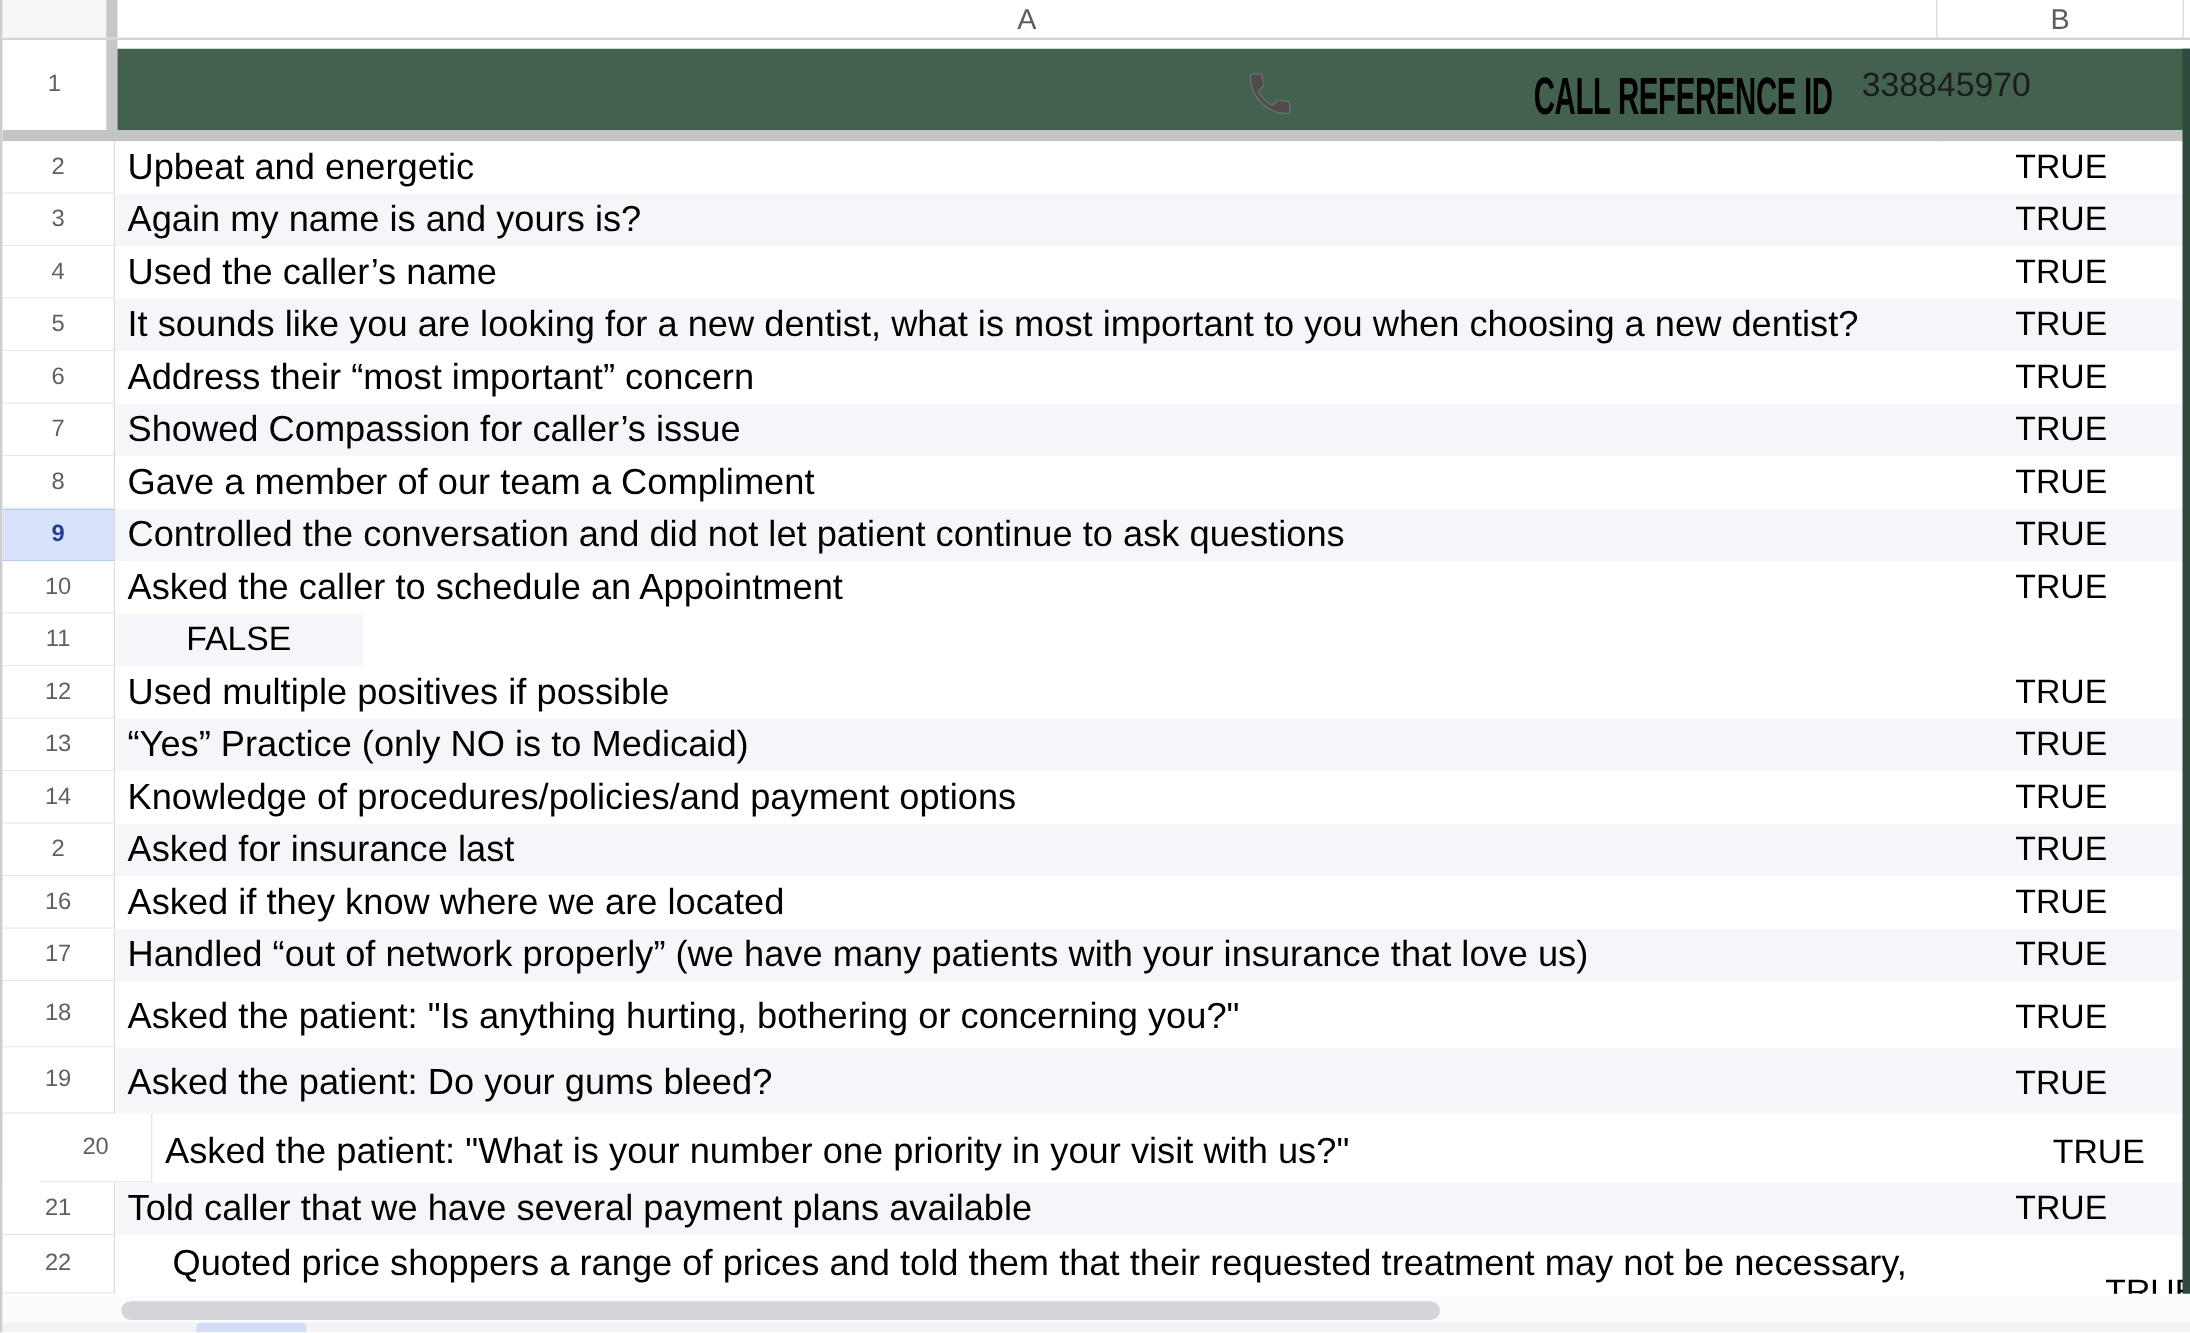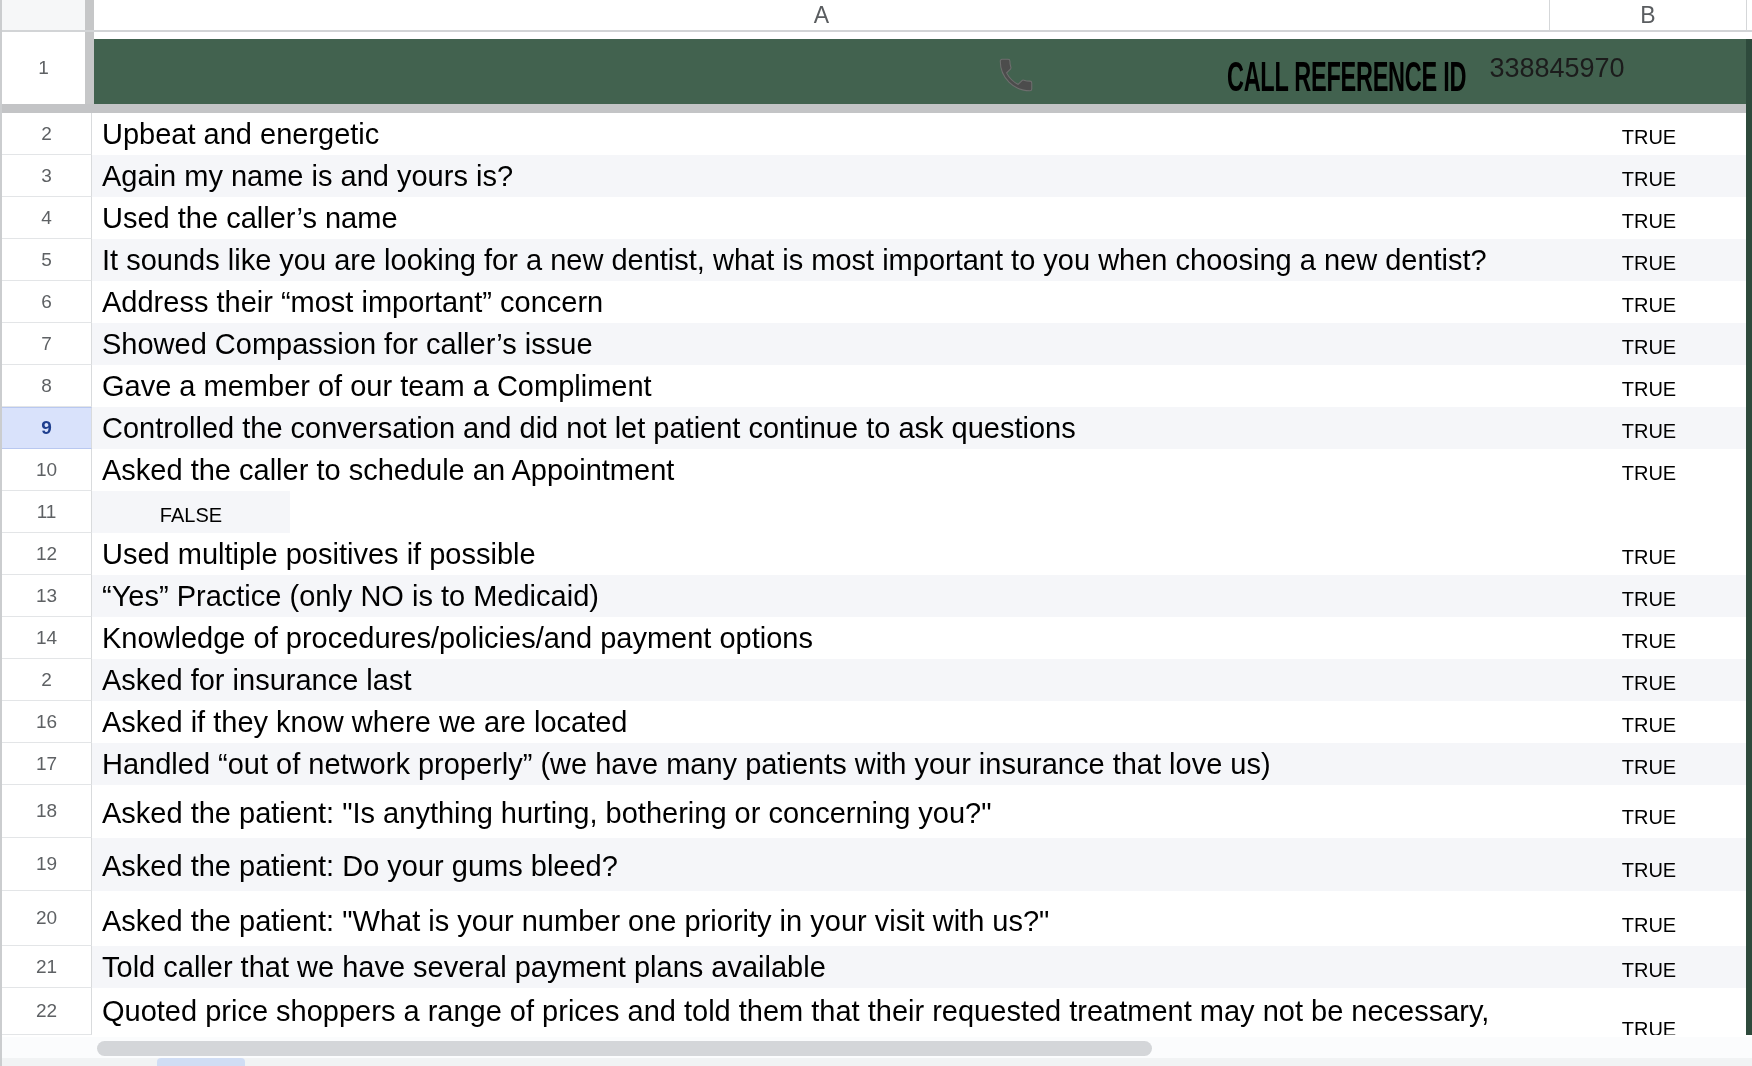--- a/index.html
+++ b/index.html
@@ -33,31 +33,31 @@
               letter-spacing:-0.5px;transform:scaleX(0.56);transform-origin:right bottom;
               white-space:nowrap;line-height:1;}
   .r1-ref{position:absolute;left:1456px;width:198px;top:0;bottom:0;display:flex;
           align-items:center;justify-content:center;font-size:27px;color:#1c1c1c;}
   
   .thick-divider{height:9px;background:var(--divider);}
   
   .grid-body{position:relative;}
   .row{display:flex;height:42px;overflow:hidden;}
   .row.tall{height:53px;}
-  .row.taller{height:55px;}
-  .row.clipped{height:47px;}
+  .row.taller{height:55px;padding-left:30px;}
+  .row.clipped{height:47px;gap:36px;}
   .gutter{width:90px;flex:none;display:flex;align-items:center;justify-content:center;
           font-size:19px;color:var(--gutter-text);background:#fff;
           border-right:1px solid var(--grid-line);border-bottom:1px solid #e3e5e7;}
   .row.hl .gutter{background:var(--hl-bg);color:var(--hl-text);font-weight:700;
                   border-bottom:1px solid #b9c8f0;border-top:1px solid #b9c8f0;}
   .cell-a{width:1458px;flex:none;display:flex;align-items:flex-end;
           padding:0 0 4px 10px;font-size:29px;color:#000;white-space:nowrap;overflow:hidden;}
   .cell-b{width:198px;flex:none;display:flex;align-items:flex-end;justify-content:center;
-          padding-bottom:6px;font-size:20px;color:#000;}
+          padding-bottom:6px;font-size:27px;color:#000;}
   .row.tall .cell-a,.row.taller .cell-a{padding-bottom:8px;}
   .row.tall .cell-b,.row.taller .cell-b{padding-bottom:9px;}
   .row.band .cell-a,.row.band .cell-b{background:var(--band);}
   .row.white .cell-a,.row.white .cell-b{background:var(--white);}
   .row.clipped .cell-a{align-items:flex-start;padding-top:7px;}
   .row.clipped .cell-b{align-items:flex-start;padding-top:30px;}
   
   .right-edge{position:absolute;right:0;top:39px;width:6px;height:996px;
               background:var(--dark-edge);z-index:5;}
   

